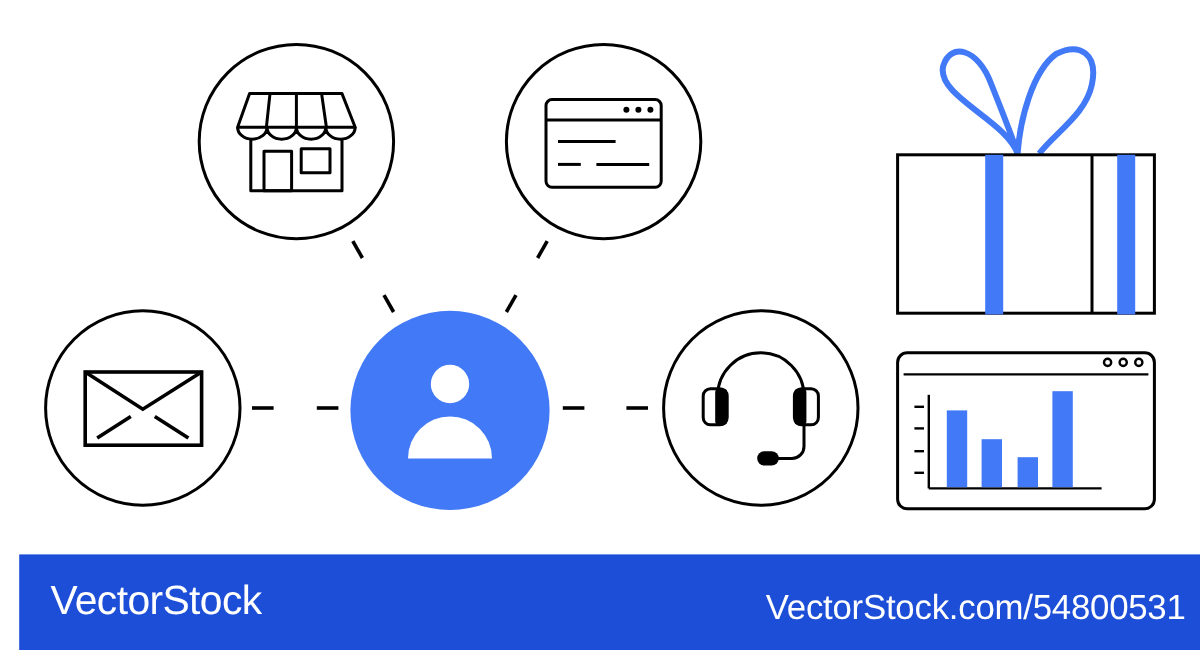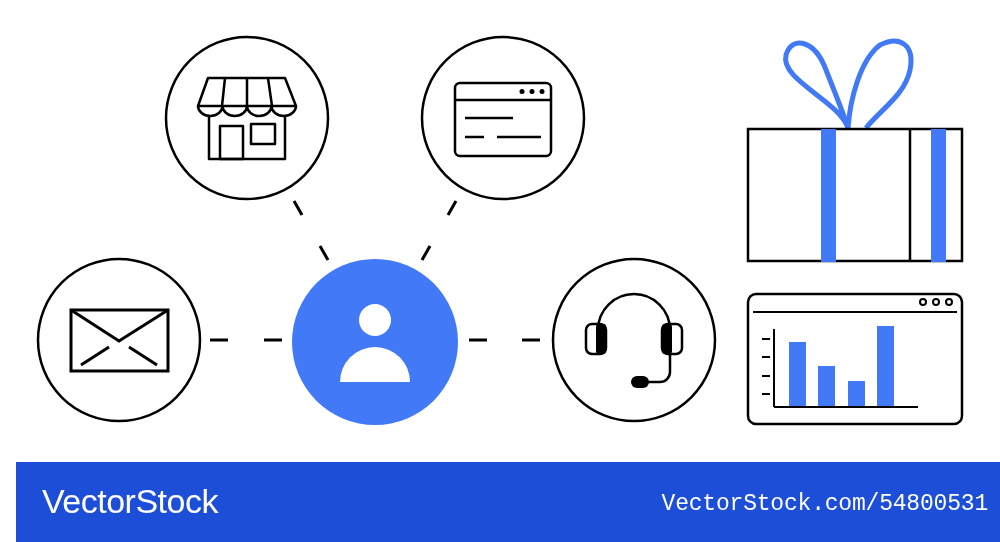--- a/index.html
+++ b/index.html
@@ -1,21 +1,21 @@
 <!DOCTYPE html>
 <html><head>
   <meta charset="utf-8">
   <style>
     html, body { margin: 0; padding: 0; background: #ffffff; }
     body { width: 1000px; height: 542px; position: relative; overflow: hidden; font-family: "Liberation Sans", sans-serif; }
     .canvas { position: absolute; left: 0; top: 0; width: 1000px; height: 462px; background: #ffffff; }
     .canvas svg { position: absolute; left: 0; top: 0; }
     .footer { position: absolute; left: 16px; top: 462px; width: 1000px; height: 80px; background: #1d4ed8; color: #ffffff; }
     .brand { position: absolute; left: 26px; top: 20px; font-size: 34px; letter-spacing: -0.5px; font-family: "Liberation Sans", sans-serif; }
-    .url { position: absolute; right: 28px; top: 29px; font-size: 23px; letter-spacing: -0.2px; font-family: Liberation Mono, monospace; }
+    .url { position: absolute; right: 28px; top: 29px; font-size: 29px; letter-spacing: -0.2px; font-family: Liberation Sans, sans-serif; }
   </style>
 </head>
 <body>
 
 <div class="canvas">
   <svg width="1000" height="462" viewBox="0 0 1000 462" xmlns="http://www.w3.org/2000/svg">
 
     <g stroke="#000" stroke-width="3" stroke-linecap="butt" fill="none">
       <line x1="210" y1="340" x2="228" y2="340"></line>
       <line x1="264" y1="340" x2="282" y2="340"></line>

